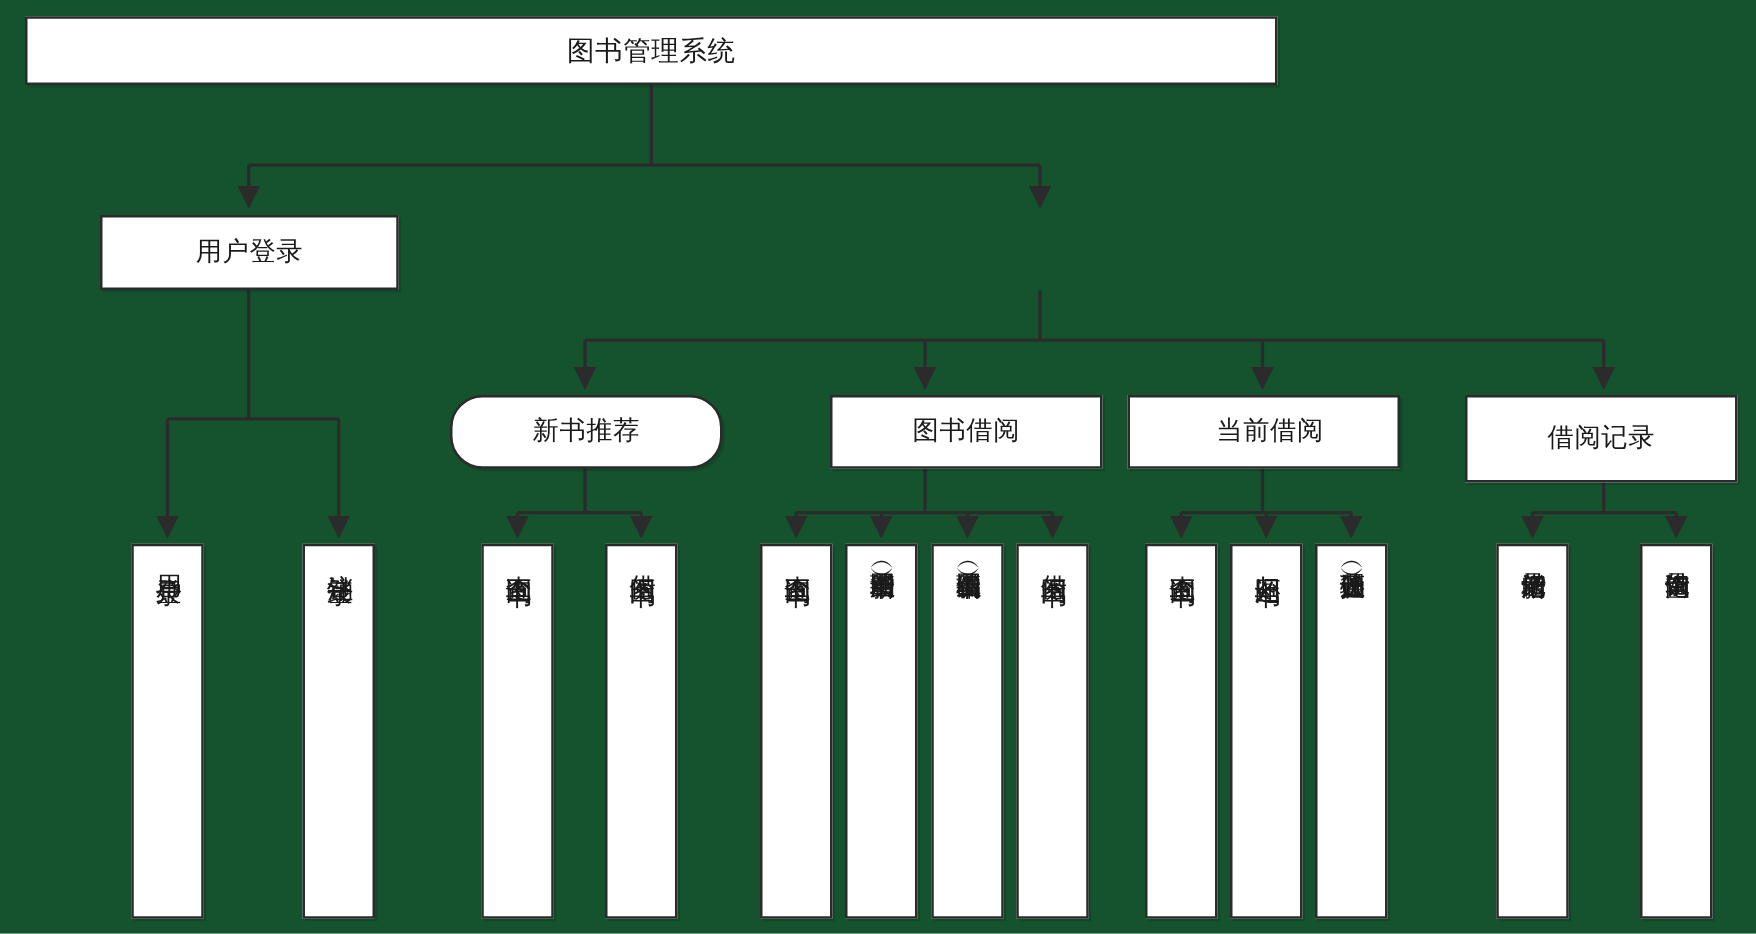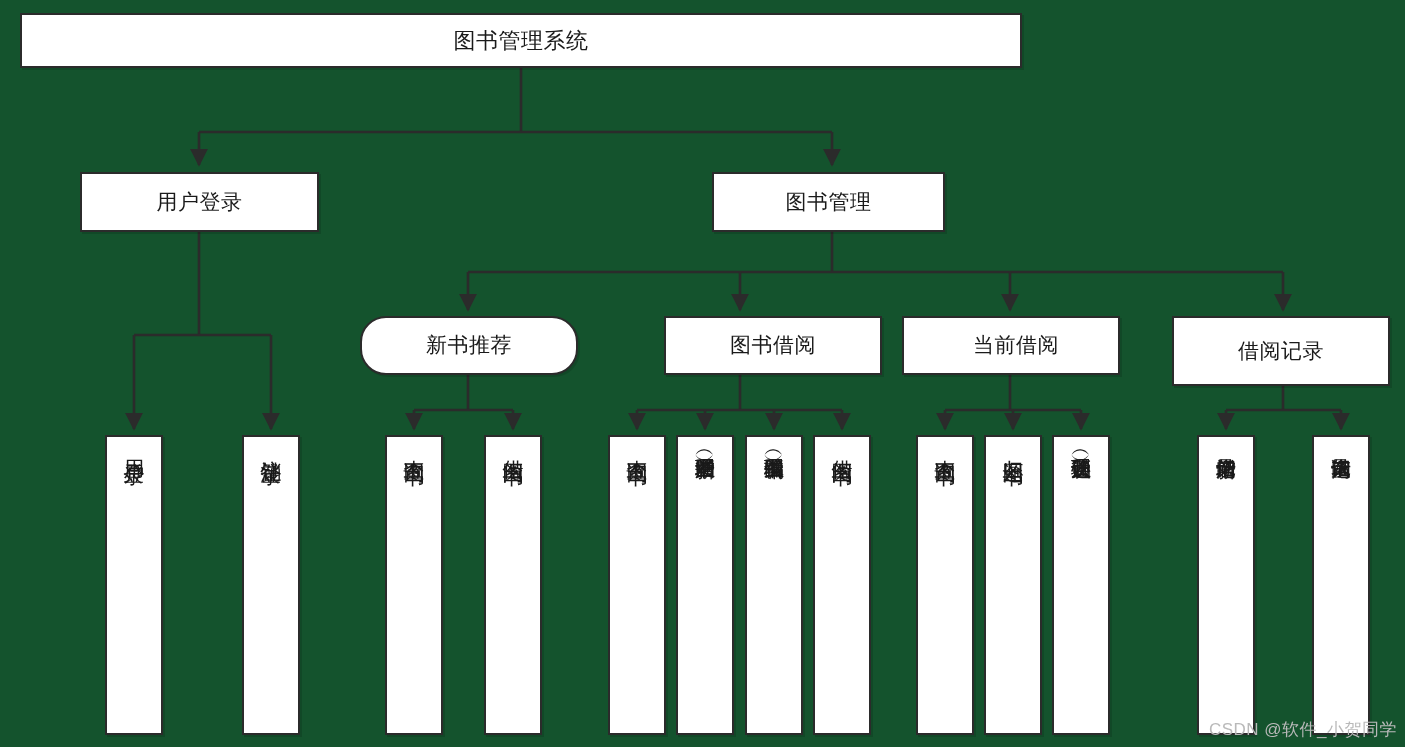--- a/index.html
+++ b/index.html
@@ -137,23 +137,20 @@
   </svg>
 
   <div class="node horiz root" style="left:20px; top:13px; width:1002px; height:55px;">
     <span class="node-label">图书管理系统</span>
   </div>
 
   <div class="node horiz" style="left:80px; top:172px; width:239px; height:60px;">
     <span class="node-label">用户登录</span>
   </div>
 
-  <div class="node horiz" style="left:712px; top:172px; width:233px; height:60px;">
-    <span class="node-label">图书管理</span>
-  </div>
 
   <div class="node horiz" style="left:360px; top:316px; width:218px; height:59px;border-radius:26px;">
     <span class="node-label">新书推荐</span>
   </div>
 
   <div class="node horiz" style="left:632px; top:316px; width:218px; height:59px;margin-left:32px;">
     <span class="node-label">图书借阅</span>
   </div>
 
   <div class="node horiz" style="left:902px; top:316px; width:218px; height:59px;padding-left:10px;">
@@ -209,15 +206,14 @@
   </div>
 
   <div class="node vert tight" style="left:1197px; top:435px; width:58px; height:300px;">
     <span class="node-label">新增借阅记录</span>
   </div>
 
   <div class="node vert tight" style="left:1312px; top:435px; width:58px; height:300px;">
     <span class="node-label">查询借阅记录</span>
   </div>
 
-  <div id="watermark">CSDN @软件_小贺同学</div>
 
 </div>
 
 </body></html>

